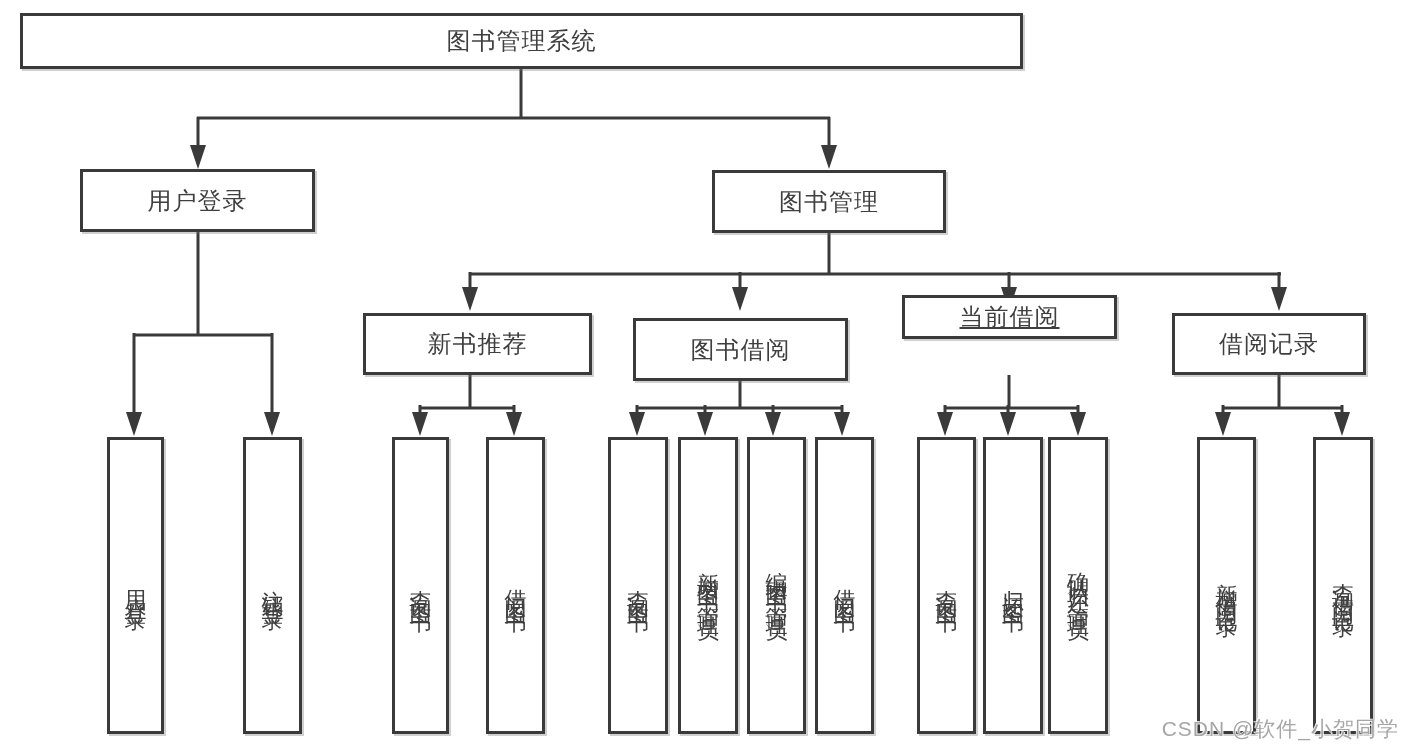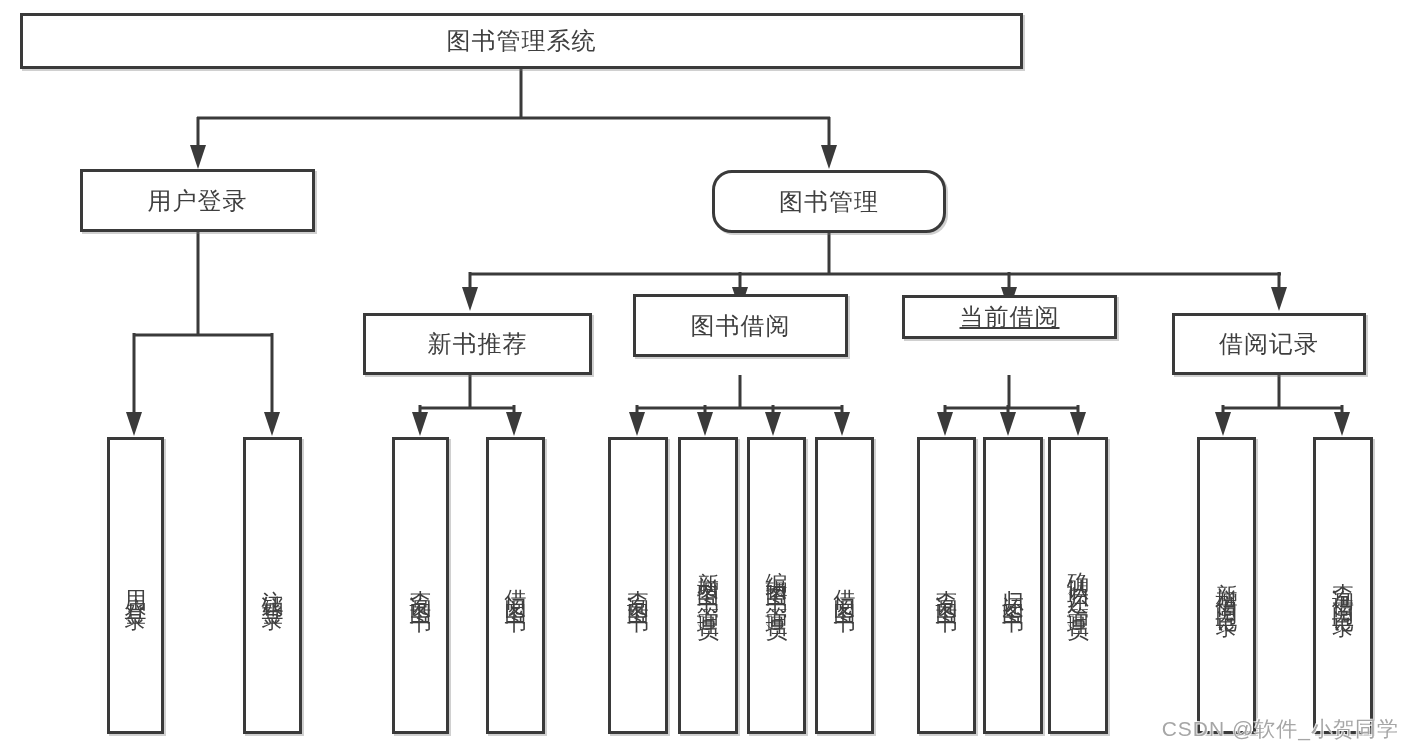--- a/index.html
+++ b/index.html
@@ -101,24 +101,24 @@
       <use href="#ah" x="1008" y="436"></use>
       <use href="#ah" x="1078" y="436"></use>
       <use href="#ah" x="1223" y="436"></use>
       <use href="#ah" x="1342" y="436"></use>
     </g>
   </svg>
 
   <div class="node h" style="left:20px; top:13px; width:1003px; height:56px;">图书管理系统</div>
 
   <div class="node h" style="left:80px; top:169px; width:235px; height:63px;">用户登录</div>
-  <div class="node h" style="left:712px; top:170px; width:234px; height:63px;border-radius:20px;">图书管理</div>
+  <div class="node h" style="left:712px; top:170px; width:234px; height:63px;">图书管理</div>
 
   <div class="node h" style="left:363px; top:313px; width:229px; height:62px;">新书推荐</div>
-  <div class="node h" style="left:633px; top:294px; width:215px; height:63px;">图书借阅</div>
+  <div class="node h" style="left:633px; top:318px; width:215px; height:63px;">图书借阅</div>
   <div class="node h" style="left:902px; top:295px; width:215px; height:44px;text-decoration:underline;">当前借阅</div>
   <div class="node h" style="left:1172px; top:313px; width:194px; height:62px;">借阅记录</div>
 
   <div class="node leaf" style="left:107px; width:57px;">用户登录</div>
   <div class="node leaf" style="left:243px; width:59px;">注销登录</div>
 
   <div class="node leaf" style="left:392px; width:57px;">查询图书</div>
   <div class="node leaf" style="left:486px; width:59px;">借阅图书</div>
 
   <div class="node leaf" style="left:608px; width:60px;">查询图书</div>

